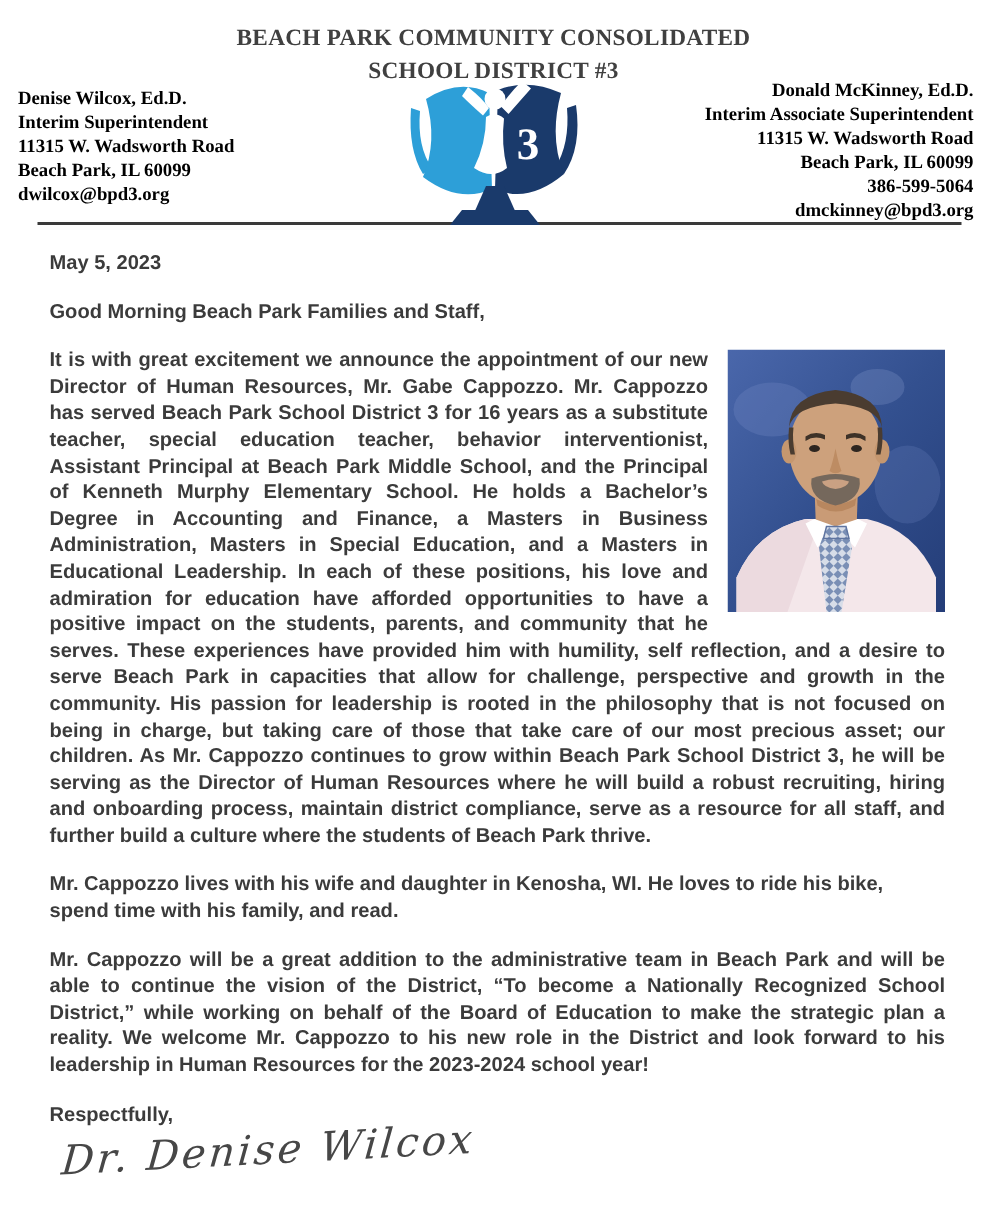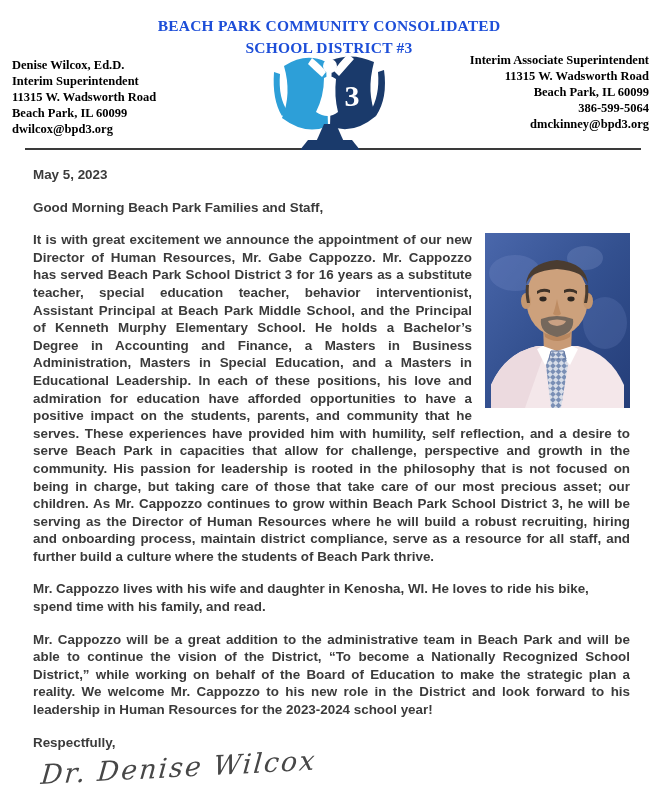--- a/index.html
+++ b/index.html
@@ -6,21 +6,21 @@
   .page {
     position:relative; width:658px; height:805px; margin:0 auto;
     background:#ffffff; overflow:hidden;
     font-family:"Liberation Sans", sans-serif;
   }
   
   .letterhead { position:relative; height:152px; }
   .lh-title {
     text-align:center; padding-top:15px;
     font-family:"Liberation Serif", serif; font-weight:bold;
-    font-size:15.5px; line-height:1.45; color:#1d4ed8; letter-spacing:.2px;
+    font-size:15.5px; line-height:1.45; color:#404040; letter-spacing:.2px;
   }
   .contact {
     position:absolute; font-family:"Liberation Serif", serif; font-weight:bold;
     font-size:12.5px; line-height:16px; color:#000000; white-space:nowrap;
   }
   .contact.left  { left:12px;  top:57px; text-align:left; }
   .contact.right { right:9px;  top:52px; text-align:right; }
   .logo-wrap { position:absolute; left:50%; transform:translateX(-50%); top:50px; z-index:2; }
   .divider {
     position:absolute; left:25px; right:17px; bottom:2px;
@@ -56,20 +56,21 @@
 
     <div class="contact left">
       <div>Denise Wilcox, Ed.D.</div>
       <div>Interim Superintendent</div>
       <div>11315 W. Wadsworth Road</div>
       <div>Beach Park, IL 60099</div>
       <div>dwilcox@bpd3.org</div>
     </div>
 
     <div class="contact right">
+      <div>Donald McKinney, Ed.D.</div>
       <div>Interim  Associate Superintendent</div>
       <div>11315 W. Wadsworth Road</div>
       <div>Beach Park, IL  60099</div>
       <div>386-599-5064</div>
       <div>dmckinney@bpd3.org</div>
     </div>
 
     <div class="logo-wrap">
       <svg width="122" height="102" viewBox="0 0 122 102" aria-hidden="true">
 

